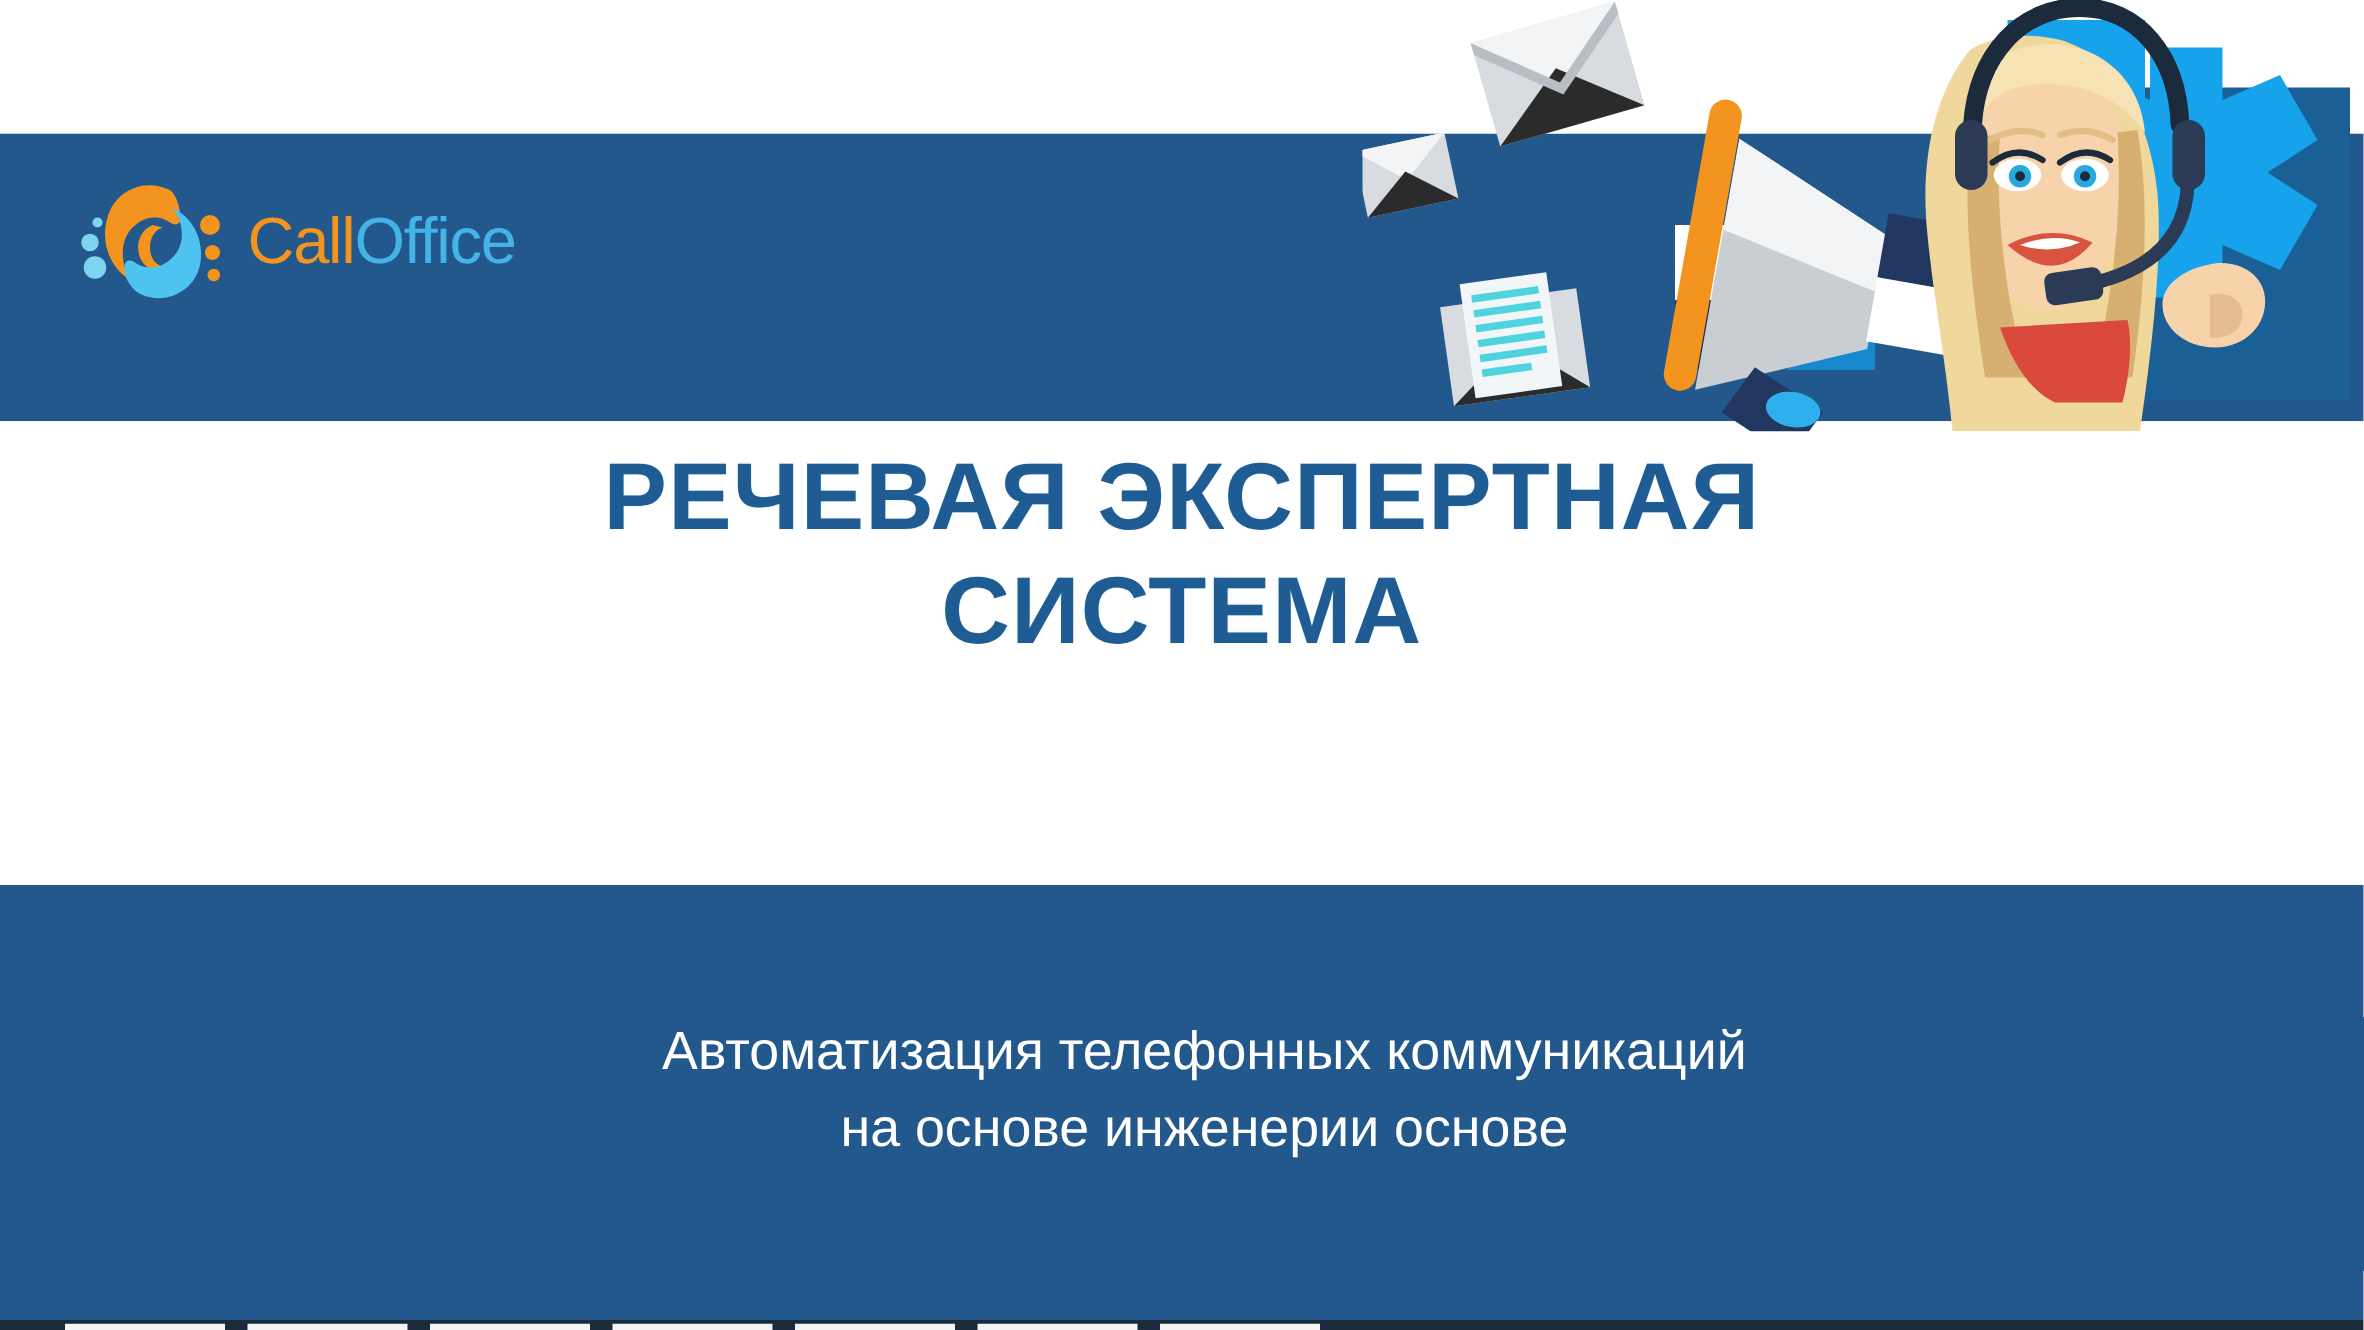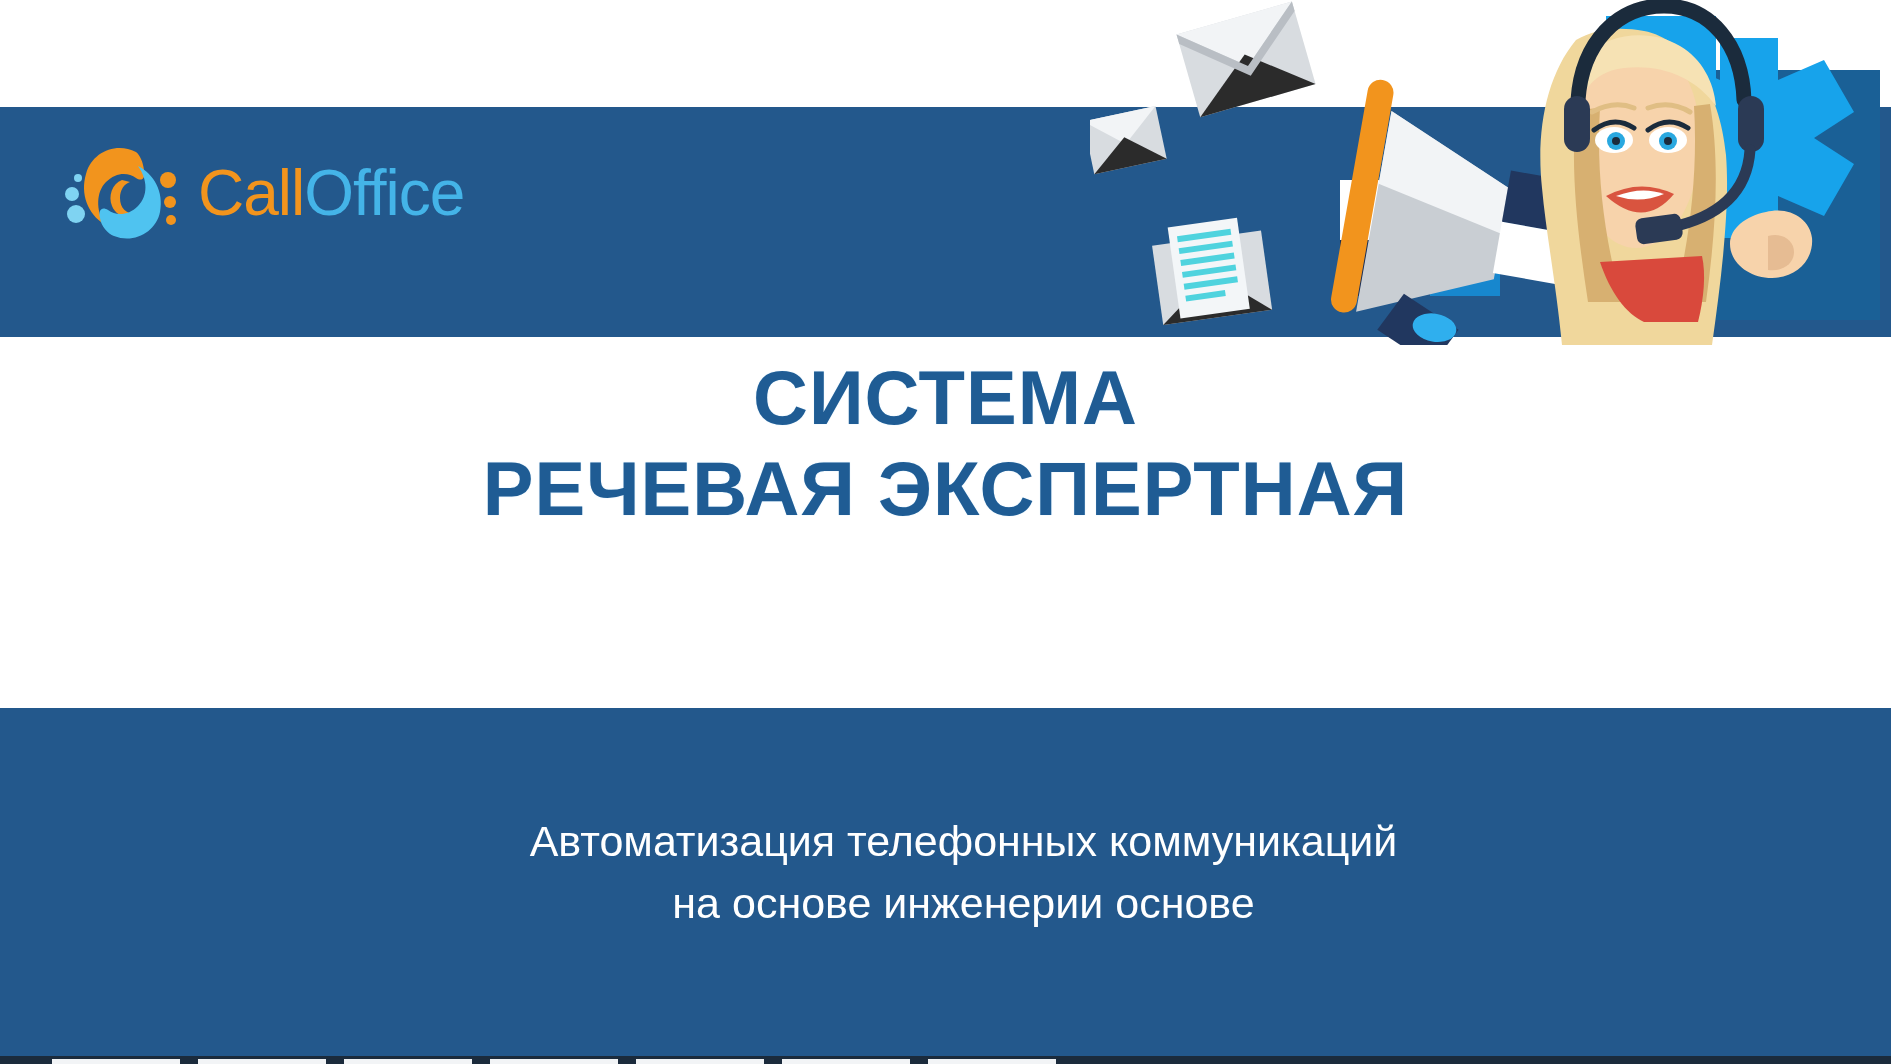--- a/index.html
+++ b/index.html
@@ -56,21 +56,21 @@
     display: flex;
     align-items: center;
     gap: 16px;
   }
   .logo-mark {
     width: 120px;
     height: 110px;
     flex: 0 0 auto;
   }
   .logo-word {
-    font-size: 64px;
+    font-size: 52px;
     font-weight: 400;
     letter-spacing: -1px;
     line-height: 1;
     white-space: nowrap;
   }
   .logo-word .w1 { color: #F2941D; }
   .logo-word .w2 { color: #44B4E8; }
 
   
   .title-block {
@@ -271,22 +271,22 @@
       <circle cx="106" cy="42" r="8" fill="#F2941D"></circle>
       <circle cx="108" cy="64" r="6" fill="#F2941D"></circle>
       <circle cx="109" cy="82" r="5" fill="#F2941D"></circle>
     </svg>
     <div class="logo-word">
       <span class="w1">Call</span><span class="w2">Office</span>
     </div>
   </div>
 
   <div class="title-block">
+    <span class="title-line">РЕЧЕВАЯ ЭКСПЕРТНАЯ</span>
     <span class="title-line">СИСТЕМА</span>
-    <span class="title-line">РЕЧЕВАЯ ЭКСПЕРТНАЯ</span>
   </div>
 
   <div class="subtitle-block">
     <span class="subtitle-line">Автоматизация телефонных коммуникаций</span>
     <span class="subtitle-line">на основе инженерии основе</span>
   </div>
 
   <div class="bottom-strip">
     <div class="thumb" style="left:52px"></div>
     <div class="thumb" style="left:198px"></div>

